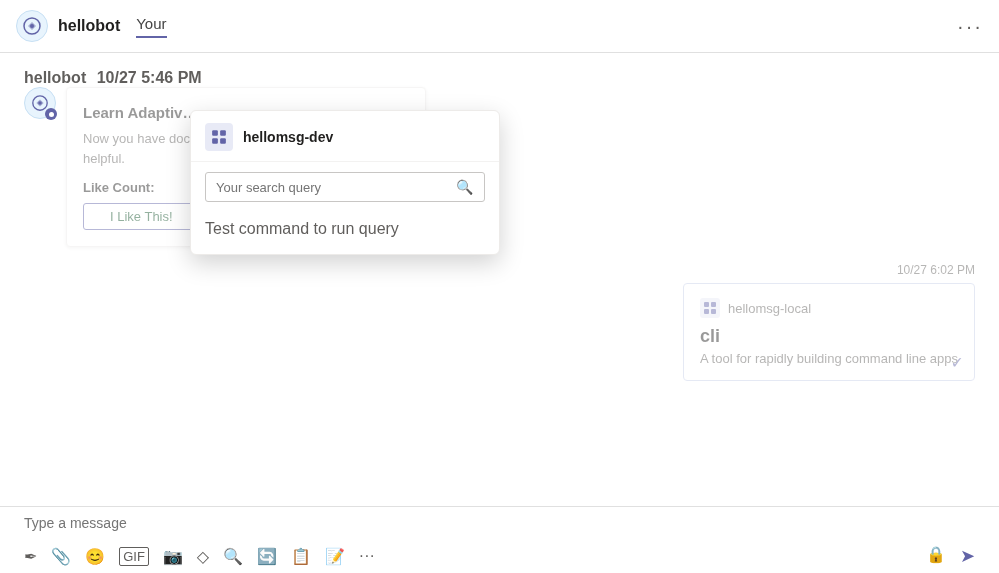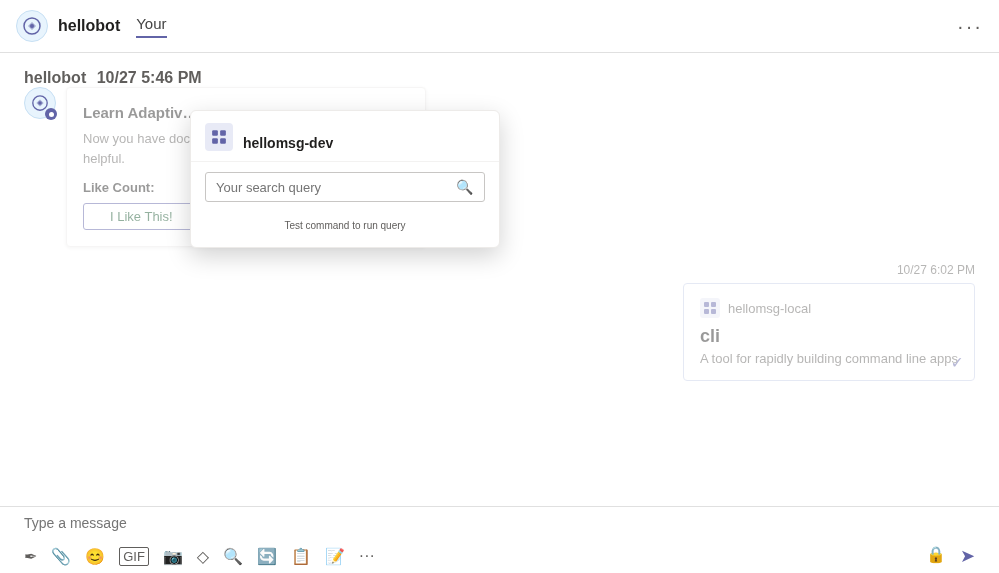--- a/index.html
+++ b/index.html
@@ -212,21 +212,21 @@
       width: 310px;
       background: #fff;
       border: 1px solid #edebe9;
       border-radius: 6px;
       box-shadow: 0 8px 24px rgba(0,0,0,0.18);
       z-index: 100;
       padding: 12px 0 8px 0;
     }
     .popup-header {
       display: flex;
-      align-items: flex-end;
+      align-items: center;
       gap: 10px;
       padding: 0 14px 10px 14px;
       border-bottom: 1px solid #f3f2f1;
     }
     .popup-icon {
       width: 28px;
       height: 28px;
       background: #e8eaf6;
       border-radius: 4px;
       display: flex;
@@ -254,24 +254,23 @@
       color: #605e5c;
       width: 100%;
       font-family: 'Segoe UI', sans-serif;
     }
     .popup-search-icon {
       color: #605e5c;
       font-size: 14px;
     }
     .popup-command {
       padding: 8px 14px;
-      font-size: 10px;
+      font-size: 16px;
       color: #605e5c;
       cursor: pointer;
-      text-align: center;
     }
 
     
     .bottom-bar {
       position: absolute;
       bottom: 0;
       left: 0;
       right: 0;
       background: #fff;
       border-top: 1px solid #e0e0e0;

